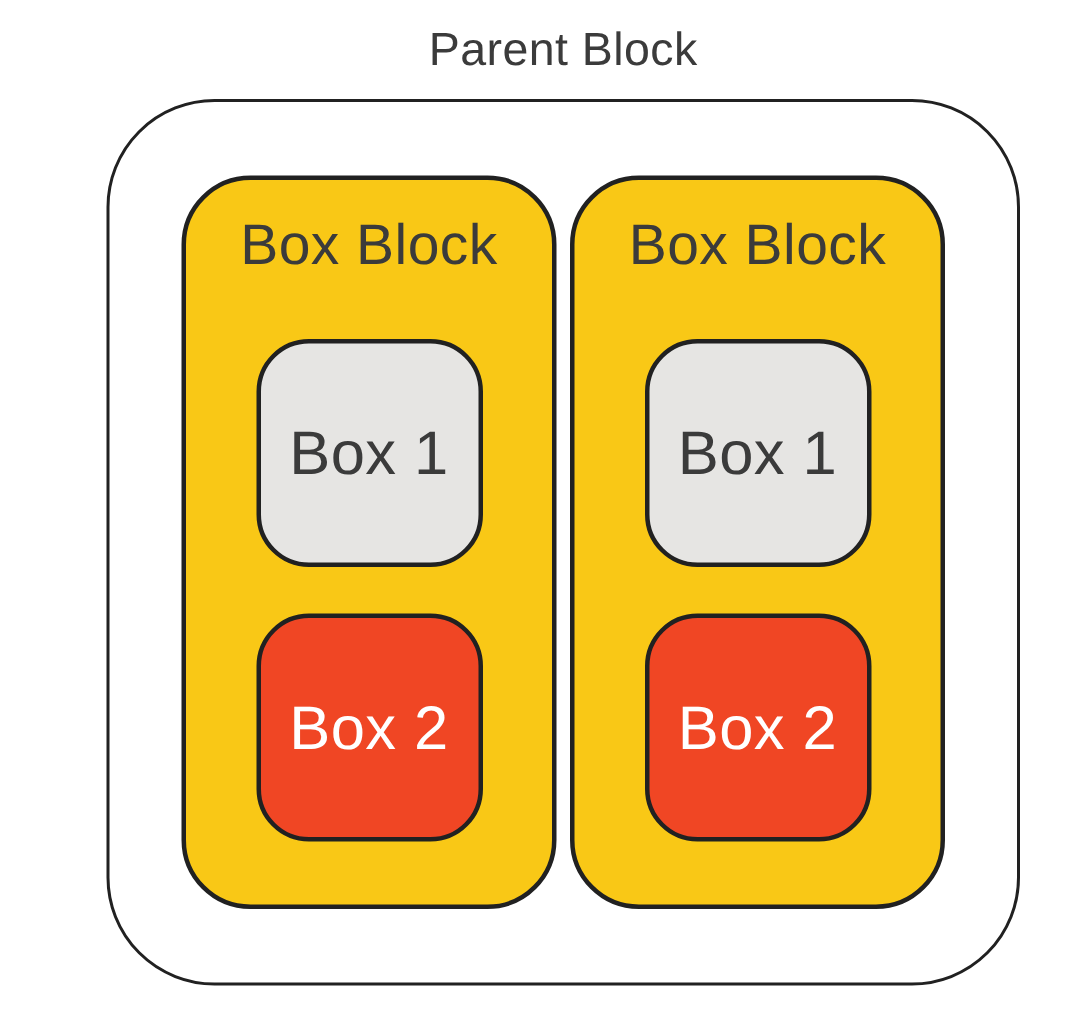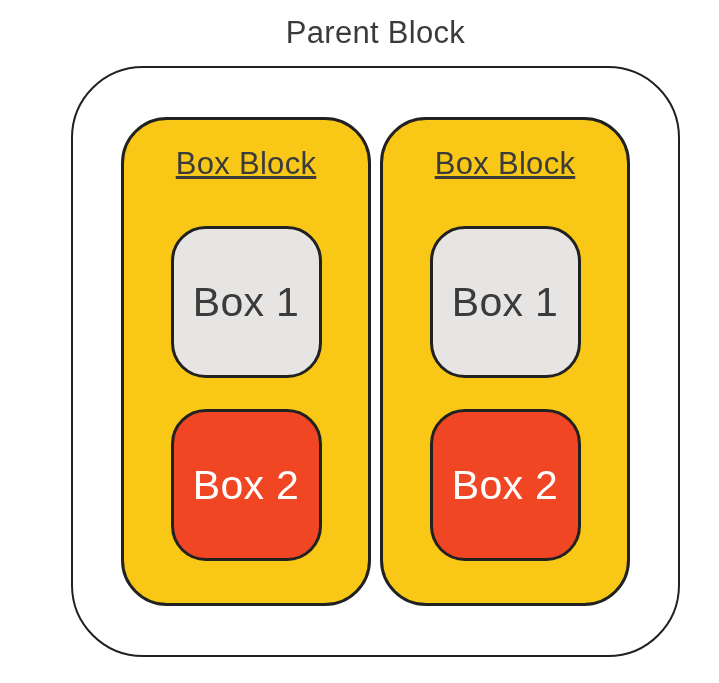--- a/index.html
+++ b/index.html
@@ -48,25 +48,24 @@
     box-sizing: border-box;
     background: var(--block-fill, #f9c816);
     border: 3px solid var(--border, #212121);
     border-radius: 46px;
     display: flex;
     flex-direction: column;
     align-items: center;
   }
   .box-block-label {
     margin-top: 25px;
-    font-size: 31px;
+    font-size: 38px;
     line-height: 38px;
     color: var(--text-dark, #3b3b3b);
     letter-spacing: 0.3px;
-    text-decoration: underline;
   }
   .box {
     width: 151px;
     height: 152px;
     box-sizing: border-box;
     border: 3px solid var(--border, #212121);
     border-radius: 35px;
     display: flex;
     align-items: center;
     justify-content: center;

